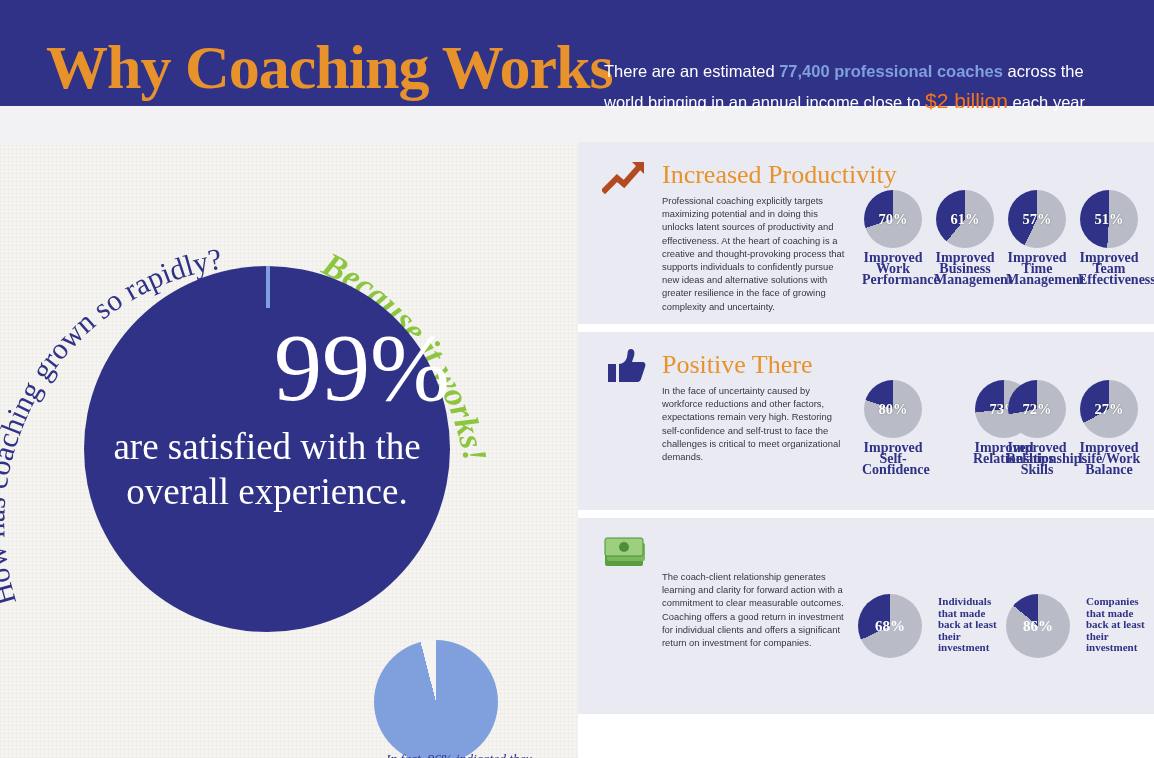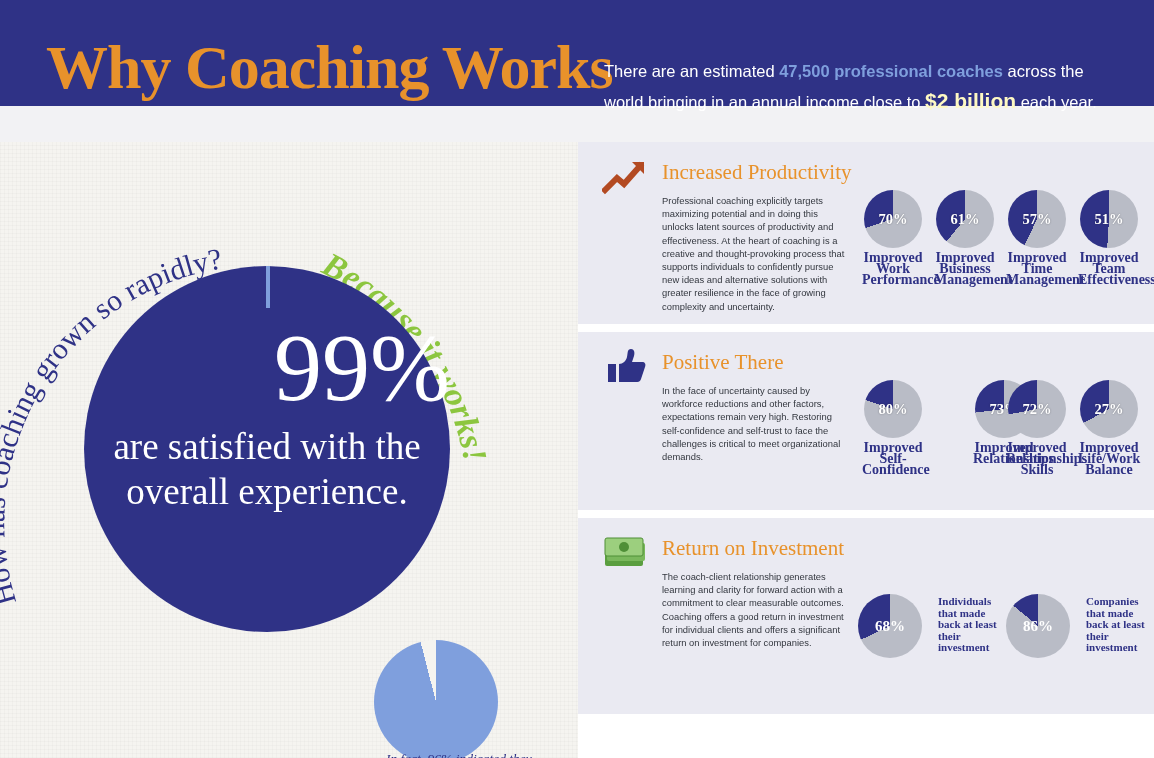--- a/index.html
+++ b/index.html
@@ -27,21 +27,21 @@
     white-space:nowrap;
   }
   .header-sub {
     position:absolute; left:604px; top:56px; width:520px;
     color:#ffffff;
     font-size:16.5px;
     line-height:30px;
     font-family:"Liberation Sans", sans-serif;
   }
   .hl-blue { color:#7f9fdd; font-weight:bold; }
-  .hl-green { color:#fef9c3; font-weight:bold; font-size:21px; }
+  .hl-green { color:#f97316; font-weight:normal; font-size:21px; }
 
   
   .left {
     position:absolute; left:0; top:142px; width:578px; height:616px;
     background:#f5f4f0;
     background-image:
       repeating-linear-gradient(0deg, rgba(0,0,0,0.018) 0px, rgba(0,0,0,0.018) 1px, transparent 1px, transparent 4px),
       repeating-linear-gradient(90deg, rgba(0,0,0,0.018) 0px, rgba(0,0,0,0.018) 1px, transparent 1px, transparent 4px);
     overflow:hidden;
   }
@@ -88,21 +88,21 @@
   .right { position:absolute; left:578px; top:142px; width:576px; height:616px; background:#ffffff; }
 
   .section { position:absolute; left:0; width:576px; background:#eaeaf2; }
   .sec1 { top:0; height:182px; }
   .sec2 { top:190px; height:178px; }
   .sec3 { top:376px; height:196px; }
 
   .sec-head {
     position:absolute; left:84px; top:18px;
     font-family:"Liberation Serif", serif;
-    font-size:21px; color:#e8922b;
+    font-size:26px; color:#e8922b;
   }
   .sec-body {
     position:absolute; left:84px; top:52px; width:186px;
     font-size:9.4px; line-height:13.2px; color:#33373f;
   }
   .sec-icon { position:absolute; left:24px; top:14px; width:46px; height:40px; }
 
   .pies { position:absolute; top:48px; left:284px; width:280px; height:110px; }
   .pie-item { position:absolute; width:62px; text-align:center; }
   .pie {
@@ -139,21 +139,21 @@
   }
 </style>
 </head>
 <body>
 
 <div class="page">
 
   <div class="header">
     <div class="title">Why Coaching Works</div>
     <div class="header-sub">
-      <span>There are an estimated </span><span class="hl-blue">47,500 professional coaches</span><span> across the world bringing in an annual income close to </span><span class="hl-green">$2 billion</span><span> each year.</span>
+      <span>There are an estimated </span><span class="hl-blue">77,400 professional coaches</span><span> across the world bringing in an annual income close to </span><span class="hl-green">$2 billion</span><span> each year.</span>
     </div>
   </div>
 
   <div class="left">
 
     <svg class="curved-svg" viewBox="0 0 578 616">
       <defs>
         <path id="arcNavy" d="M 20,470 A 258,258 0 0 1 300,126" fill="none"></path>
         <path id="arcGreen" d="M 320,130 A 258,258 0 0 1 468,370" fill="none"></path>
       </defs>
@@ -249,21 +249,20 @@
       </div>
     </div>
 
     <div class="section sec3">
       <svg class="sec-icon" viewBox="0 0 46 40">
         <rect x="3" y="16" width="38" height="18" rx="2" fill="#5a9e3f"></rect>
         <rect x="5" y="11" width="38" height="18" rx="2" fill="#7ab85c"></rect>
         <rect x="3" y="6" width="38" height="18" rx="2" fill="#9ccf7e" stroke="#4f8f37" stroke-width="1"></rect>
         <circle cx="22" cy="15" r="5" fill="#4f8f37"></circle>
       </svg>
-      <div class="sec-head">Return on Investment</div>
       <div class="sec-body">The coach-client relationship generates learning and clarity for forward action with a commitment to clear measurable outcomes. Coaching offers a good return in investment for individual clients and offers a significant return on investment for companies.</div>
 
       <div class="roi-row">
         <div class="roi-item" style="left:0;top:24px;">
           <div class="roi-pie" style="background:conic-gradient(#b9bcc6 0deg 244.8deg, #2f3286 244.8deg 360deg);">
             <div class="pct">68%</div>
           </div>
           <div class="roi-label">Individuals that made back at least their investment</div>
         </div>
         <div class="roi-item" style="left:148px;top:24px;">

